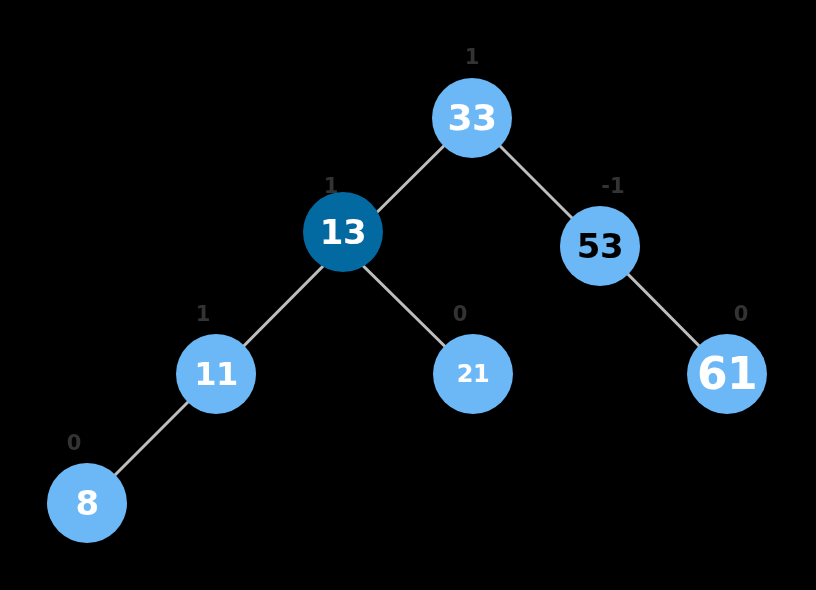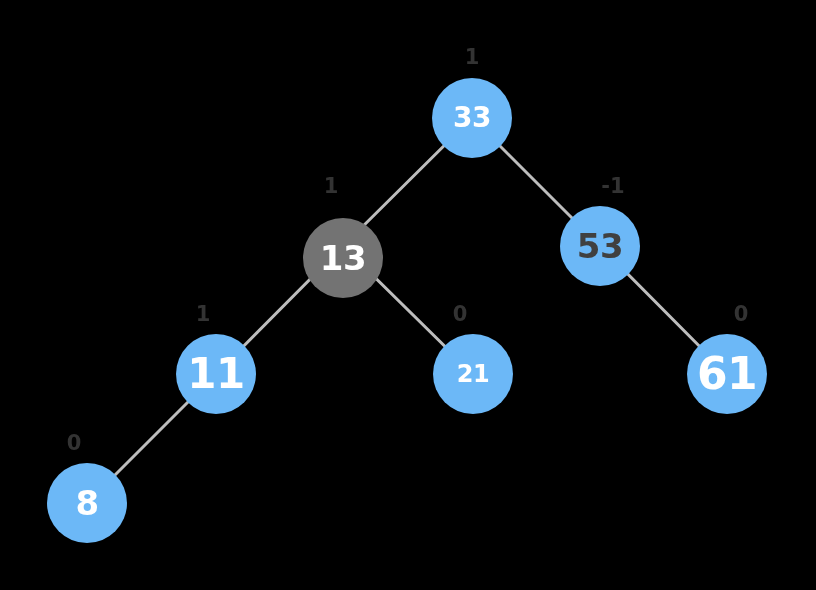--- a/index.html
+++ b/index.html
@@ -57,33 +57,33 @@
       <line x1="472" y1="118" x2="343" y2="246" stroke="#bdbdbd" stroke-width="3" stroke-linecap="round"></line>
       <line x1="472" y1="118" x2="600" y2="246" stroke="#bdbdbd" stroke-width="3" stroke-linecap="round"></line>
       <line x1="343" y1="246" x2="216" y2="374" stroke="#bdbdbd" stroke-width="3" stroke-linecap="round"></line>
       <line x1="343" y1="246" x2="473" y2="374" stroke="#bdbdbd" stroke-width="3" stroke-linecap="round"></line>
       <line x1="600" y1="246" x2="727" y2="374" stroke="#bdbdbd" stroke-width="3" stroke-linecap="round"></line>
       <line x1="216" y1="374" x2="87" y2="503" stroke="#bdbdbd" stroke-width="3" stroke-linecap="round"></line>
     </svg>
   <div id="node-layer">
       <div class="balance" style="color: rgb(51, 51, 51); left: 472px; top: 57px; transform: translate(-50%, -50%);">1</div>
       <div class="node" style="left: 432px; top: 78px; width: 80px; height: 80px; background: rgb(108, 184, 247);">
-        <span class="node-label" style="font-size: 28px; color: rgb(255, 255, 255);">33</span>
+        <span class="node-label" style="font-size: 36px; color: rgb(255, 255, 255);">33</span>
       </div>
       <div class="balance" style="color: rgb(51, 51, 51); left: 331px; top: 186px; transform: translate(-50%, -50%);">1</div>
-      <div class="node" style="left: 303px; top: 218px; width: 80px; height: 80px; background: #737373;">
+      <div class="node" style="left: 303px; top: 192px; width: 80px; height: 80px; background: #0369a1;">
         <span class="node-label" style="font-size: 34px; color: rgb(255, 255, 255);">13</span>
       </div>
       <div class="balance" style="color: rgb(51, 51, 51); left: 613px; top: 186px; transform: translate(-50%, -50%);">-1</div>
       <div class="node" style="left: 560px; top: 206px; width: 80px; height: 80px; background: rgb(108, 184, 247);">
-        <span class="node-label" style="font-size: 34px; color: #404040;">53</span>
+        <span class="node-label" style="font-size: 34px; color: #000000;">53</span>
       </div>
       <div class="balance" style="color: rgb(51, 51, 51); left: 203px; top: 314px; transform: translate(-50%, -50%);">1</div>
       <div class="node" style="left: 176px; top: 334px; width: 80px; height: 80px; background: rgb(108, 184, 247);">
-        <span class="node-label" style="font-size: 42px; color: rgb(255, 255, 255);">11</span>
+        <span class="node-label" style="font-size: 32px; color: rgb(255, 255, 255);">11</span>
       </div>
       <div class="balance" style="color: rgb(51, 51, 51); left: 460px; top: 314px; transform: translate(-50%, -50%);">0</div>
       <div class="node" style="left: 433px; top: 334px; width: 80px; height: 80px; background: rgb(108, 184, 247);">
         <span class="node-label" style="font-size: 24px; color: rgb(255, 255, 255);">21</span>
       </div>
       <div class="balance" style="color: rgb(51, 51, 51); left: 741px; top: 314px; transform: translate(-50%, -50%);">0</div>
       <div class="node" style="left: 687px; top: 334px; width: 80px; height: 80px; background: rgb(108, 184, 247);">
         <span class="node-label" style="font-size: 44px; color: rgb(255, 255, 255);">61</span>
       </div>
       <div class="balance" style="color: rgb(51, 51, 51); left: 74px; top: 443px; transform: translate(-50%, -50%);">0</div>

